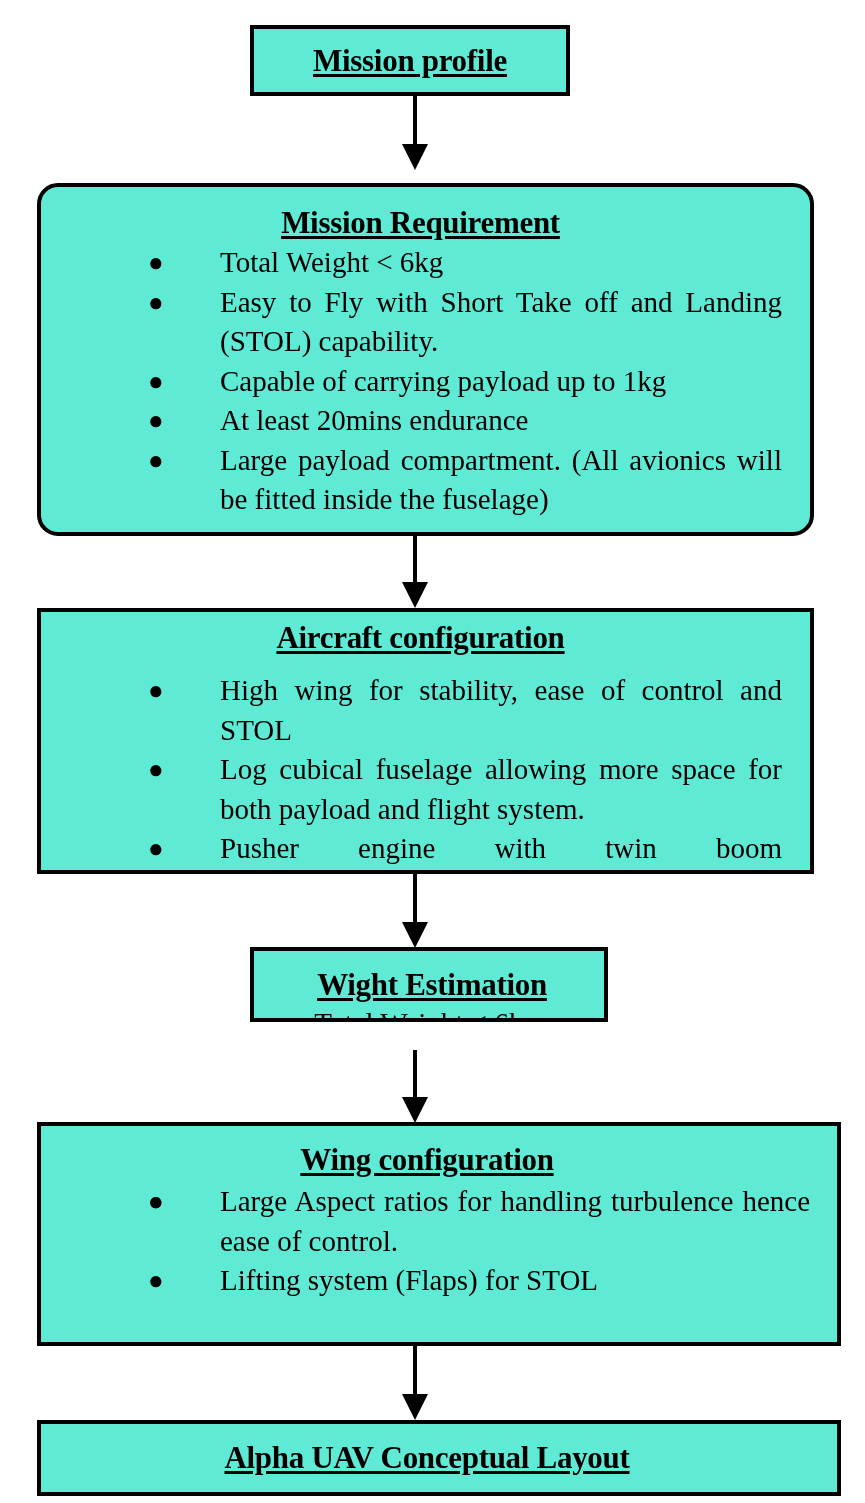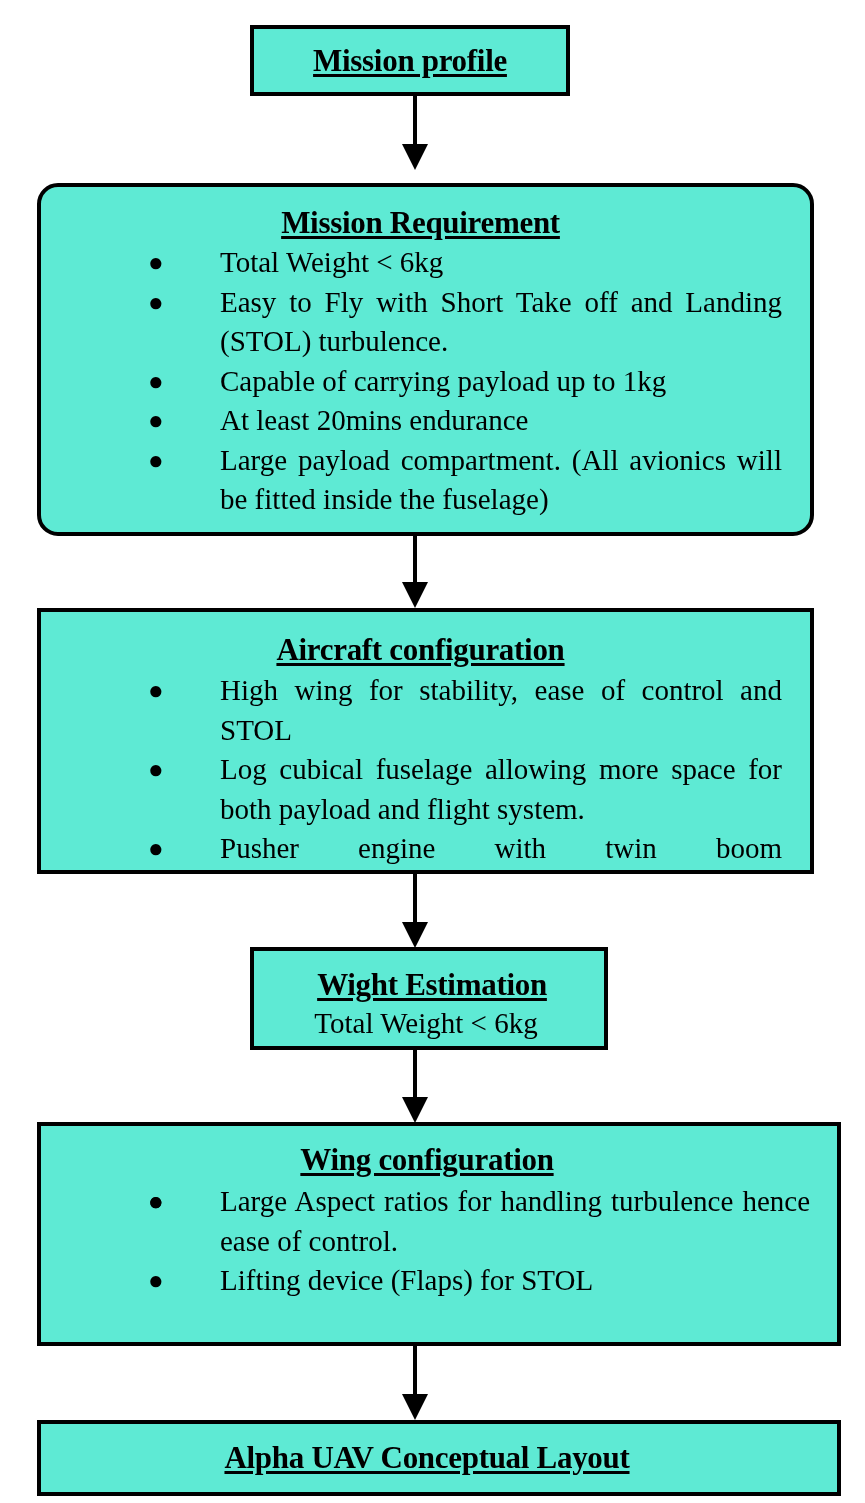--- a/index.html
+++ b/index.html
@@ -26,56 +26,56 @@
   <div class="title" style="top:14px;">Mission profile</div>
 </div>
 
 <div class="arrow" style="left:413px; top:96px; height:50px;"></div>
 <div class="arrow-head" style="left:402px; top:144px;"></div>
 
 <div class="box" style="left:37px; top:183px; width:777px; height:353px;border-radius:21px;">
   <div class="title" style="top:18px; left:-10px;">Mission Requirement</div>
   <ul class="items" style="top:56px; left:179px; width:562px;">
     <li><span class="bullet">●</span><span>Total Weight &lt; 6kg</span></li>
-    <li><span class="bullet">●</span><span>Easy to Fly with Short Take off and Landing (STOL) turbulence.</span></li>
+    <li><span class="bullet">●</span><span>Easy to Fly with Short Take off and Landing (STOL) capability.</span></li>
     <li><span class="bullet">●</span><span>Capable of carrying payload up to 1kg</span></li>
     <li><span class="bullet">●</span><span>At least 20mins endurance</span></li>
     <li><span class="bullet">●</span><span>Large payload compartment. (All avionics will be fitted inside the fuselage)</span></li>
   </ul>
 </div>
 
 <div class="arrow" style="left:413px; top:536px; height:48px;"></div>
 <div class="arrow-head" style="left:402px; top:582px;"></div>
 
 <div class="box" style="left:37px; top:608px; width:777px; height:266px;">
-  <div class="title" style="top:20px; left:-10px;text-decoration:underline;">Aircraft configuration</div>
+  <div class="title" style="top:8px; left:-10px;text-decoration:underline;">Aircraft configuration</div>
   <ul class="items" style="top:59px; left:179px; width:562px;">
     <li><span class="bullet">●</span><span>High wing for stability, ease of control and STOL</span></li>
     <li><span class="bullet">●</span><span>Log cubical fuselage allowing more space for both payload and flight system.</span></li>
     <li style="text-align-last: justify;"><span class="bullet">●</span><span>Pusher engine with twin boom</span></li>
   </ul>
 </div>
 
 <div class="arrow" style="left:413px; top:874px; height:50px;"></div>
 <div class="arrow-head" style="left:402px; top:922px;"></div>
 
-<div class="box" style="left:250px; top:947px; width:358px; height:103px;">
+<div class="box" style="left:250px; top:947px; width:358px; height:75px;">
   <div class="title" style="top:16px; left:6px;">Wight Estimation</div>
   <div class="sub" style="top:56px; left:-6px;">Total Weight &lt; 6kg</div>
 </div>
 
 <div class="arrow" style="left:413px; top:1050px; height:49px;"></div>
 <div class="arrow-head" style="left:402px; top:1097px;"></div>
 
 <div class="box" style="left:37px; top:1122px; width:804px; height:224px;padding-left:40px;">
   <div class="title" style="top:16px; left:-24px;">Wing configuration</div>
   <ul class="items" style="top:56px; left:179px; width:590px;">
     <li><span class="bullet">●</span></li>
     <li><span class="bullet">●</span><span>Large Aspect ratios for handling turbulence hence ease of control.</span></li>
-    <li><span class="bullet">●</span><span>Lifting device (Flaps) for STOL</span></li>
+    <li><span class="bullet">●</span><span>Lifting system (Flaps) for STOL</span></li>
   </ul>
 </div>
 
 <div class="arrow" style="left:413px; top:1346px; height:50px;"></div>
 <div class="arrow-head" style="left:402px; top:1394px;"></div>
 
 <div class="box" style="left:37px; top:1420px; width:804px; height:76px;">
   <div class="title" style="top:16px; left:-24px;">Alpha UAV Conceptual Layout</div>
 </div>
 

